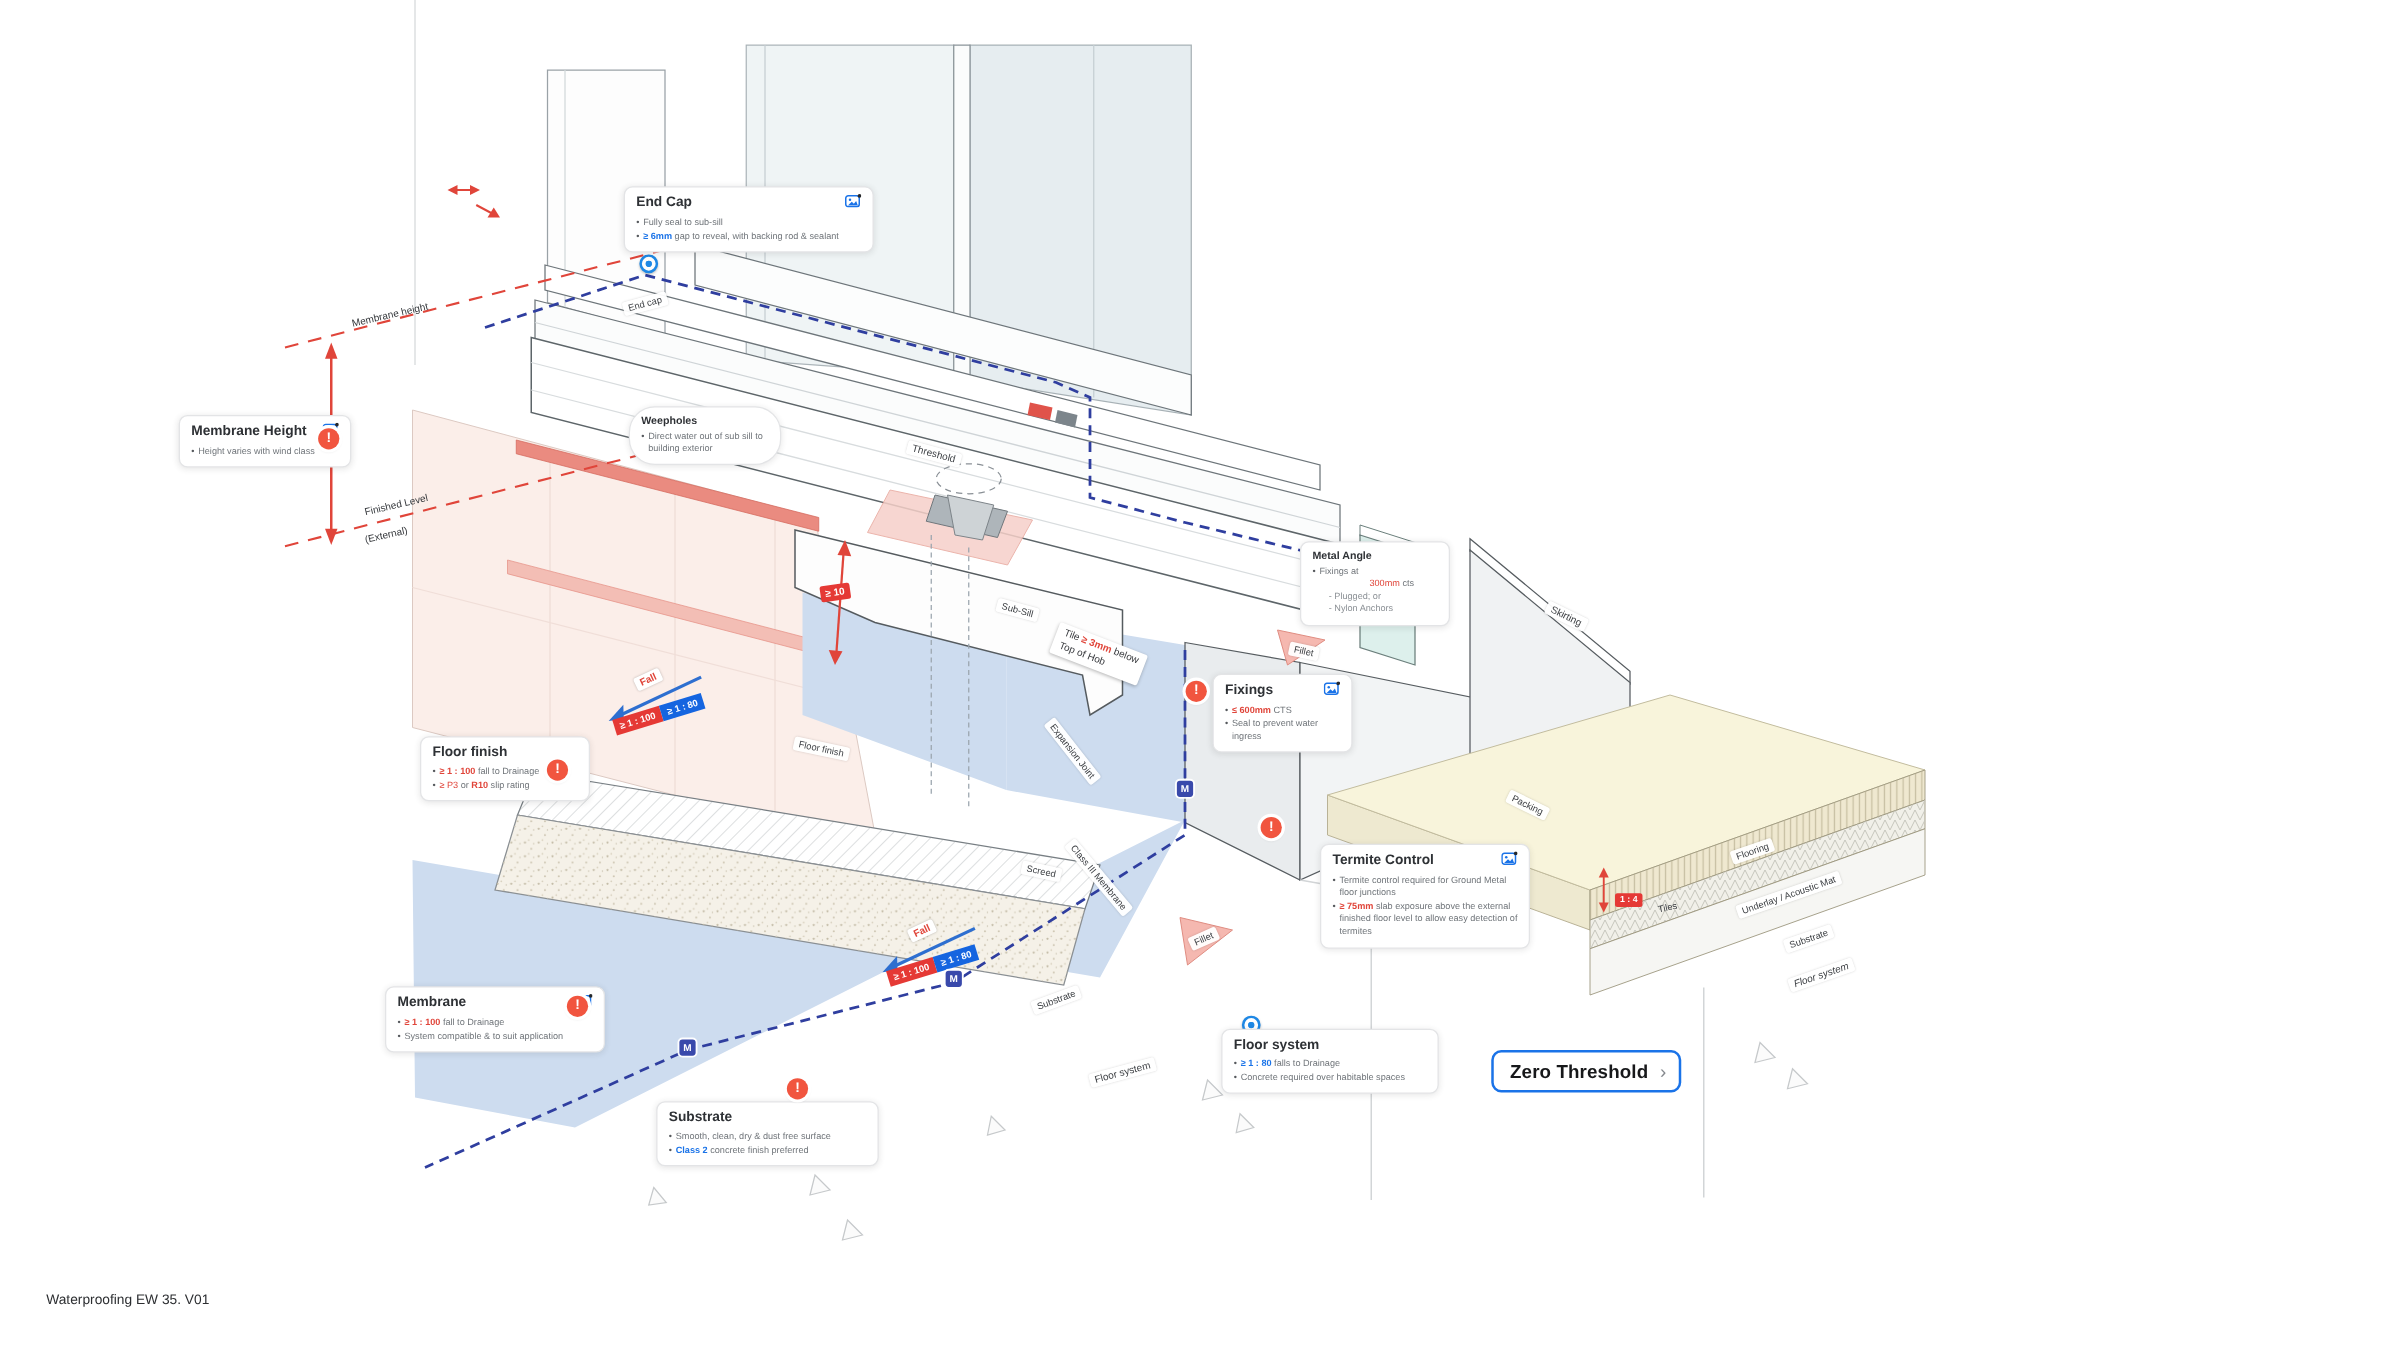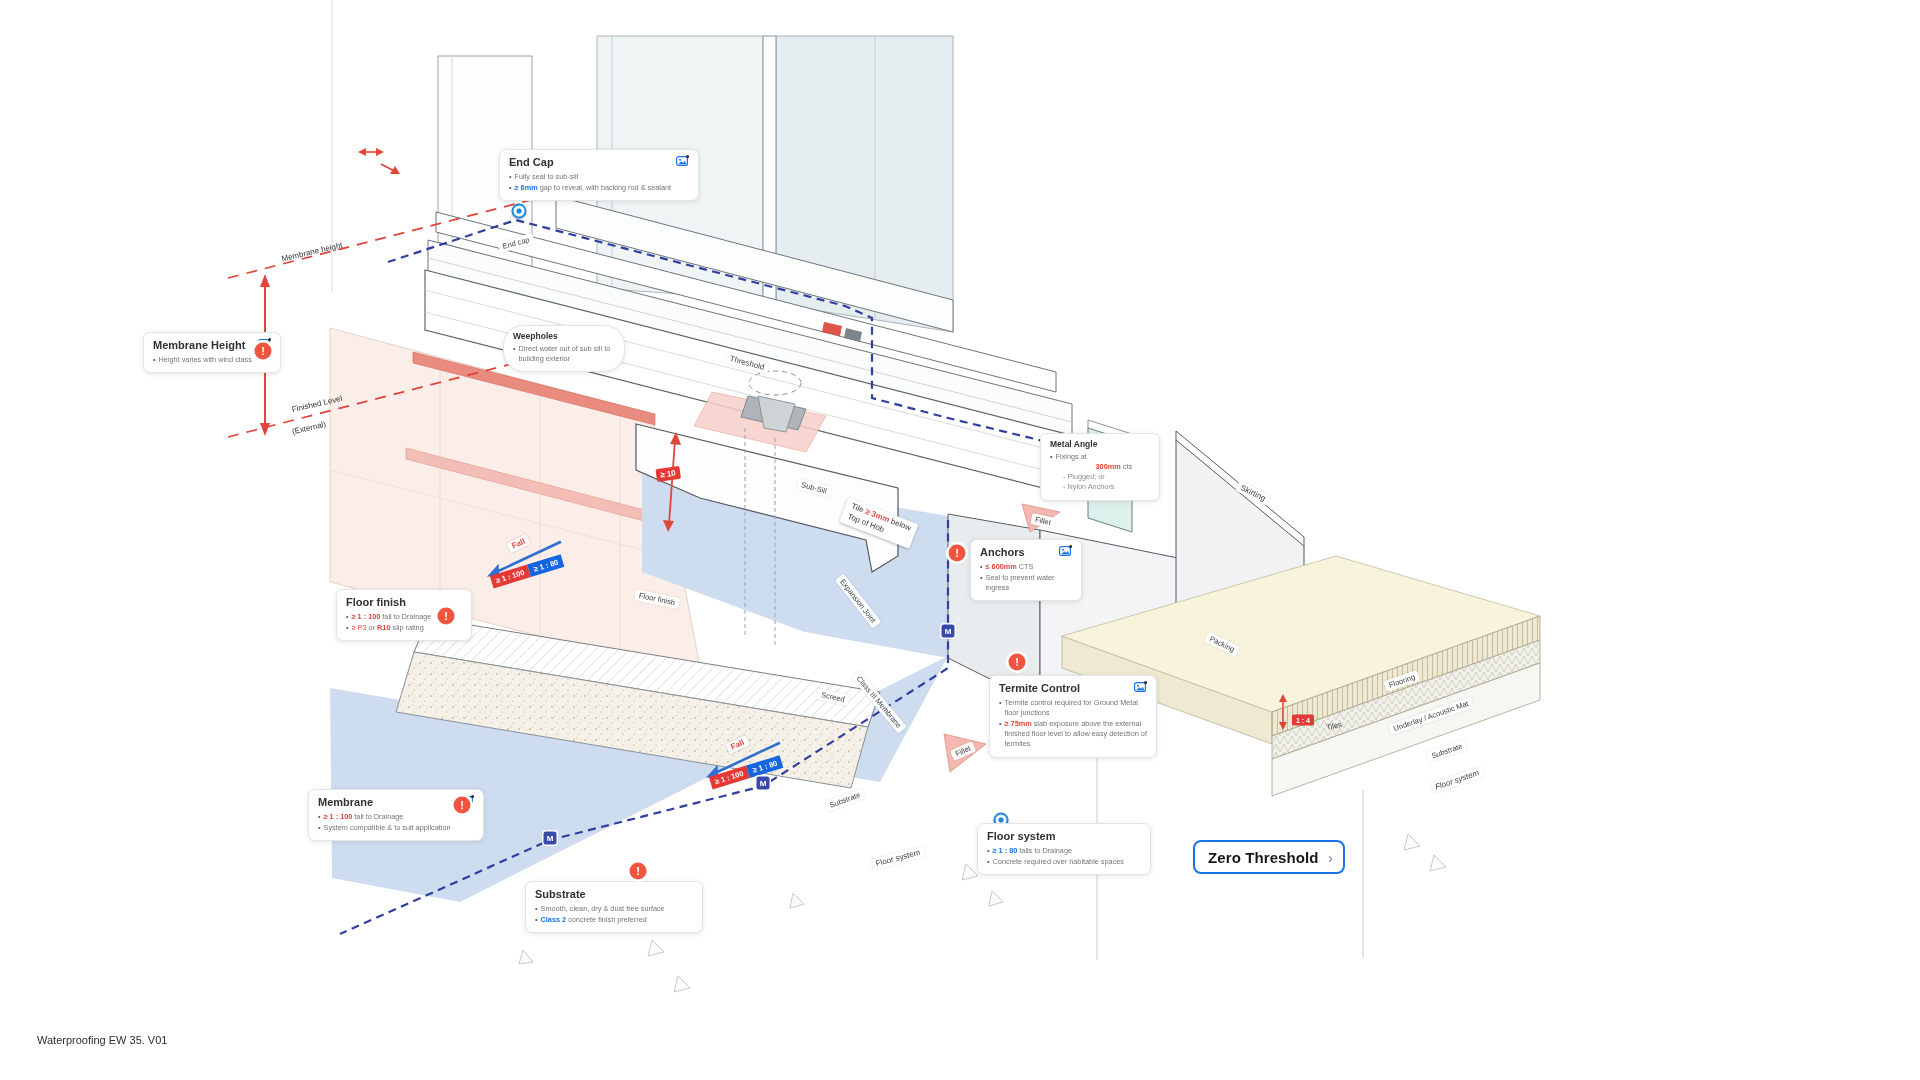--- a/index.html
+++ b/index.html
@@ -331,42 +331,42 @@
         </div>
         <div class="c-bullet">
           <span class="dot">•</span>
           <span><span style="color: rgb(26, 115, 232); font-weight: 700;">≥ 1 : 80</span><span> falls to Drainage</span></span>
         </div>
         <div class="c-bullet">
           <span class="dot">•</span>
           <span><span>Concrete required over habitable spaces</span></span>
         </div>
       </div>
-      <div class="callout" style="left: 989px; top: 675px; width: 148px;">
+      <div class="callout" style="left: 1056px; top: 675px; width: 148px;">
         <div class="c-title">
           <span>Termite Control</span>
           <span class="picon"><svg width="13" height="11" viewBox="0 0 13 11">
               <rect x="0.6" y="1.6" width="10.8" height="8.8" rx="2" fill="#fff" stroke="#1a73e8" stroke-width="1.2"></rect>
               <circle cx="4" cy="4.7" r="1" fill="#1a73e8"></circle>
               <path d="M2.3 9.3 L5.4 6.3 L7.1 7.9 L8.9 5.7 L10.3 9.3 Z" fill="#1a73e8"></path>
               <circle cx="11.6" cy="1.6" r="1.5" fill="#26282b"></circle>
             </svg></span>
         </div>
         <div class="c-bullet">
           <span class="dot">•</span>
           <span><span>Termite control required for Ground Metal floor junctions</span></span>
         </div>
         <div class="c-bullet">
           <span class="dot">•</span>
           <span><span style="color: rgb(224, 69, 58); font-weight: 700; text-align: right;">≥ 75mm</span><span> slab exposure above the external finished floor level to allow easy detection of termites</span></span>
         </div>
       </div>
       <div class="callout" style="left: 970px; top: 539px; width: 92px;">
         <div class="c-title">
-          <span>Anchors</span>
+          <span>Fixings</span>
           <span class="picon"><svg width="13" height="11" viewBox="0 0 13 11">
               <rect x="0.6" y="1.6" width="10.8" height="8.8" rx="2" fill="#fff" stroke="#1a73e8" stroke-width="1.2"></rect>
               <circle cx="4" cy="4.7" r="1" fill="#1a73e8"></circle>
               <path d="M2.3 9.3 L5.4 6.3 L7.1 7.9 L8.9 5.7 L10.3 9.3 Z" fill="#1a73e8"></path>
               <circle cx="11.6" cy="1.6" r="1.5" fill="#26282b"></circle>
             </svg></span>
         </div>
         <div class="c-bullet">
           <span class="dot">•</span>
           <span><span style="color: rgb(224, 69, 58); font-weight: 700;">≤ 600mm</span><span> CTS</span></span>
@@ -375,21 +375,21 @@
           <span class="dot">•</span>
           <span><span>Seal to prevent water ingress</span></span>
         </div>
       </div>
       <div class="callout" style="left: 1040px; top: 433px; width: 100px;">
         <div class="c-title small">
           <span>Metal Angle</span>
         </div>
         <div class="c-bullet">
           <span class="dot">•</span>
-          <span><span>Fixings at </span><span style="color: rgb(224, 69, 58); font-weight: 700; padding-left: 40px;">300mm</span><span> cts</span></span>
+          <span><span>Fixings at </span><span style="color: rgb(224, 69, 58); font-weight: 400; padding-left: 40px;">300mm</span><span> cts</span></span>
         </div>
         <div class="c-sub">-  Plugged; or</div>
         <div class="c-sub">-  Nylon Anchors</div>
       </div>
       <div class="dlabel plain" style="left: 312px; top: 252px; --r: -13deg;">Membrane height</div>
       <div class="dlabel plain" style="left: 317px; top: 404px; --r: -13deg;">Finished Level</div>
       <div class="dlabel plain" style="left: 309px; top: 428px; --r: -13deg;">(External)</div>
       <div class="dlabel chip smalltxt" style="left: 516px; top: 243px; --r: -15deg;">End cap</div>
       <div class="dlabel chip" style="left: 747px; top: 363px; --r: 15deg;">Threshold</div>
       <div class="dlabel chip smalltxt" style="left: 814px; top: 488px; --r: 15deg;">Sub-Sill</div>

